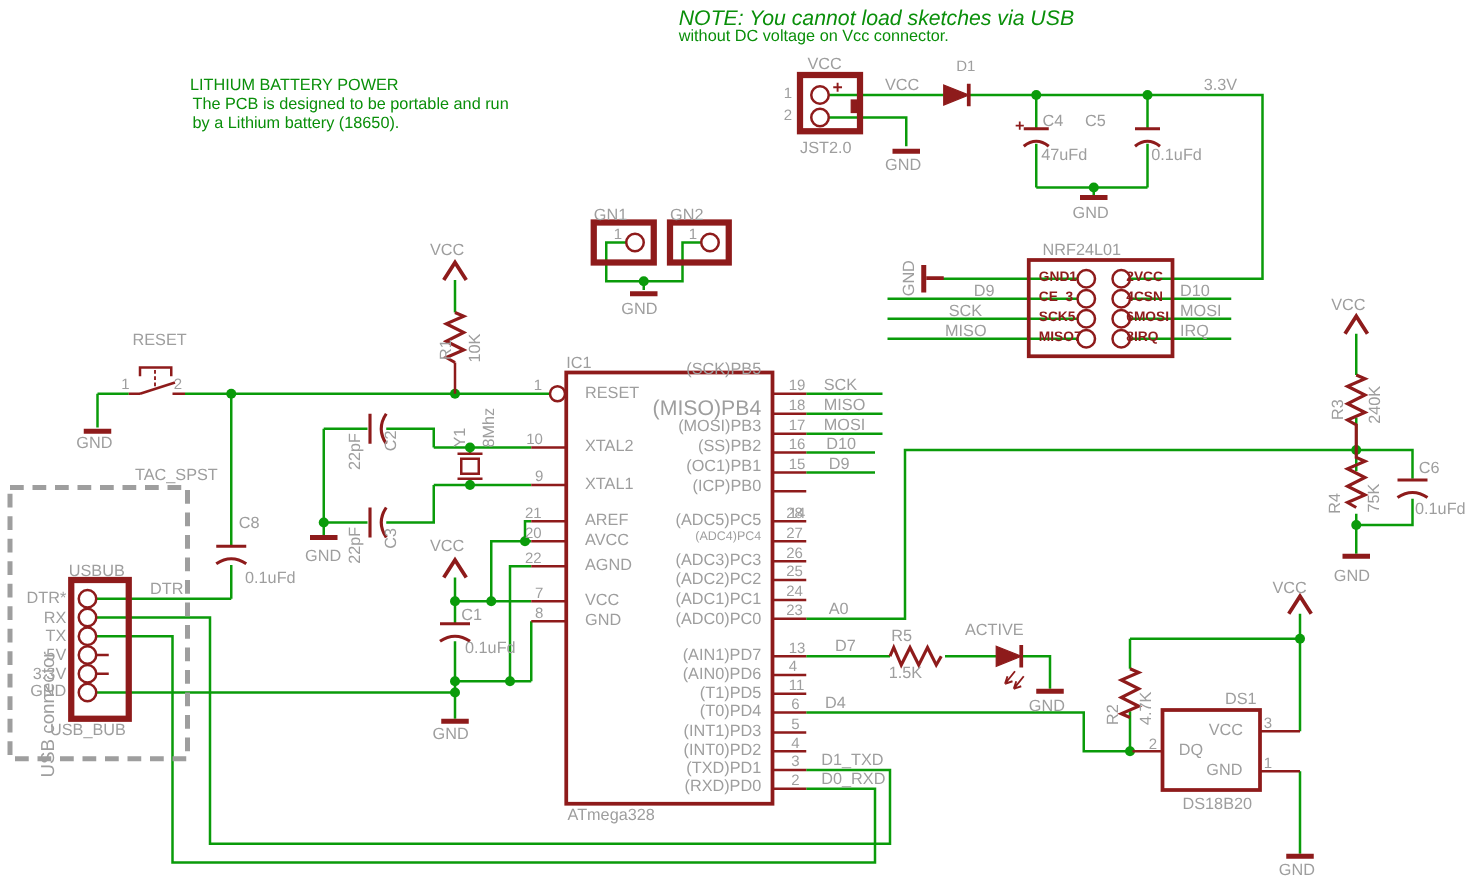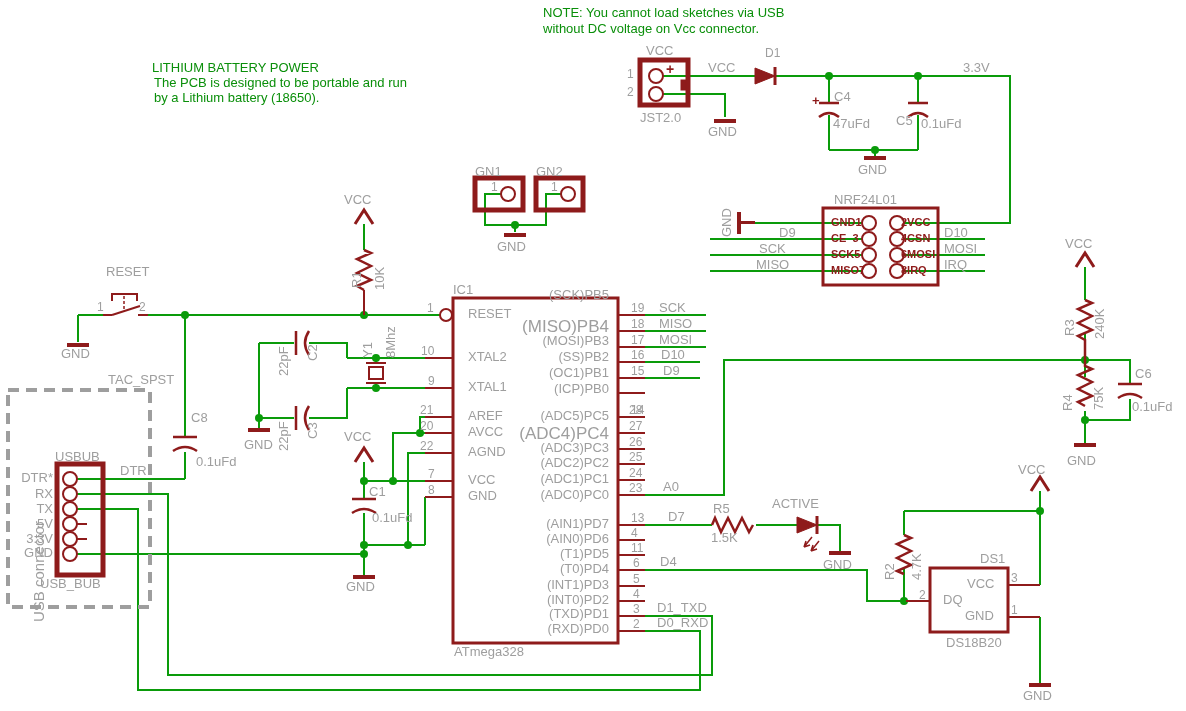--- a/index.html
+++ b/index.html
@@ -212,38 +212,38 @@
     <g stroke-width="3">
       <path d="M355,224 L364,210 L373,224"></path>
       <path d="M355,462 L364,448 L373,462"></path>
       <path d="M1031,491 L1040,477 L1049,491"></path>
       <path d="M1076,267 L1085,253 L1094,267"></path>
     </g>
   </g>
 
   <rect x="8" y="390" width="142" height="217" fill="none" stroke="#9e9e9e" stroke-width="4" stroke-dasharray="11,7"></rect>
 </svg>
-<span class="lbl n" style="left: 543px; top: 6px; font-size: 13px;">NOTE: You cannot load sketches via USB</span>
+<span class="lbl n" style="left: 543px; top: 6px; font-size: 17px; font-style: italic;">NOTE: You cannot load sketches via USB</span>
     <span class="lbl n" style="left: 543px; top: 22px; font-size: 13px;">without DC voltage on Vcc connector.</span>
     <span class="lbl n" style="left: 152px; top: 61px; font-size: 13px;">LITHIUM BATTERY POWER</span>
     <span class="lbl n" style="left: 154px; top: 76px; font-size: 13px;">The PCB is designed to be portable and run</span>
     <span class="lbl n" style="left: 154px; top: 91px; font-size: 13px;">by a Lithium battery (18650).</span>
     <span class="lbl g" style="left: 646px; top: 44px; font-size: 13px;">VCC</span>
     <span class="lbl r" style="left: 666px; top: 62px; font-size: 14px;">+</span>
     <span class="lbl g" style="left: 627px; top: 68px; font-size: 12px;">1</span>
     <span class="lbl g" style="left: 627px; top: 86px; font-size: 12px;">2</span>
     <span class="lbl g" style="left: 640px; top: 111px; font-size: 13px;">JST2.0</span>
     <span class="lbl g" style="left: 708px; top: 61px; font-size: 13px;">VCC</span>
     <span class="lbl g" style="left: 708px; top: 125px; font-size: 13px;">GND</span>
     <span class="lbl g" style="left: 765px; top: 47px; font-size: 12px;">D1</span>
     <span class="lbl g" style="left: 963px; top: 61px; font-size: 13px;">3.3V</span>
     <span class="lbl g" style="left: 834px; top: 90px; font-size: 13px;">C4</span>
     <span class="lbl r" style="left: 812px; top: 94px; font-size: 13px;">+</span>
     <span class="lbl g" style="left: 833px; top: 117px; font-size: 13px;">47uFd</span>
-    <span class="lbl g" style="left: 896px; top: 90px; font-size: 13px; margin-top: 24px;">C5</span>
+    <span class="lbl g" style="left: 868px; top: 90px; font-size: 13px;">C5</span>
     <span class="lbl g" style="left: 921px; top: 117px; font-size: 13px;">0.1uFd</span>
     <span class="lbl g" style="left: 858px; top: 163px; font-size: 13px;">GND</span>
     <span class="lbl g" style="left: 834px; top: 193px; font-size: 13px;">NRF24L01</span>
     <span class="lbl g rot" style="left: 720px; top: 237px; font-size: 13px;">GND</span>
     <span class="lbl g" style="left: 779px; top: 226px; font-size: 13px;">D9</span>
     <span class="lbl g" style="left: 759px; top: 242px; font-size: 13px;">SCK</span>
     <span class="lbl g" style="left: 756px; top: 258px; font-size: 13px;">MISO</span>
     <span class="lbl g" style="left: 944px; top: 226px; font-size: 13px;">D10</span>
     <span class="lbl g" style="left: 944px; top: 242px; font-size: 13px;">MOSI</span>
     <span class="lbl g" style="left: 944px; top: 258px; font-size: 13px;">IRQ</span>
@@ -309,21 +309,21 @@
     <span class="lbl g" style="left: 468px; top: 445px; font-size: 13px;">AGND</span>
     <span class="lbl g" style="left: 468px; top: 473px; font-size: 13px;">VCC</span>
     <span class="lbl g" style="left: 468px; top: 489px; font-size: 13px;">GND</span>
     <span class="lbl g" style="left: 609px; top: 288px; font-size: 13px; transform: translateX(-100%);">(SCK)PB5</span>
     <span class="lbl g" style="left: 609px; top: 318px; font-size: 17px; transform: translateX(-100%);">(MISO)PB4</span>
     <span class="lbl g" style="left: 609px; top: 334px; font-size: 13px; transform: translateX(-100%);">(MOSI)PB3</span>
     <span class="lbl g" style="left: 609px; top: 350px; font-size: 13px; transform: translateX(-100%);">(SS)PB2</span>
     <span class="lbl g" style="left: 609px; top: 366px; font-size: 13px; transform: translateX(-100%);">(OC1)PB1</span>
     <span class="lbl g" style="left: 609px; top: 382px; font-size: 13px; transform: translateX(-100%);">(ICP)PB0</span>
     <span class="lbl g" style="left: 609px; top: 409px; font-size: 13px; transform: translateX(-100%);">(ADC5)PC5</span>
-    <span class="lbl g" style="left: 609px; top: 425px; font-size: 17px; transform: translateX(-100%);">(ADC4)PC4</span>
+    <span class="lbl g" style="left: 609px; top: 425px; font-size: 10px; transform: translateX(-100%);">(ADC4)PC4</span>
     <span class="lbl g" style="left: 609px; top: 441px; font-size: 13px; transform: translateX(-100%);">(ADC3)PC3</span>
     <span class="lbl g" style="left: 609px; top: 456px; font-size: 13px; transform: translateX(-100%);">(ADC2)PC2</span>
     <span class="lbl g" style="left: 609px; top: 472px; font-size: 13px; transform: translateX(-100%);">(ADC1)PC1</span>
     <span class="lbl g" style="left: 609px; top: 488px; font-size: 13px; transform: translateX(-100%);">(ADC0)PC0</span>
     <span class="lbl g" style="left: 609px; top: 517px; font-size: 13px; transform: translateX(-100%);">(AIN1)PD7</span>
     <span class="lbl g" style="left: 609px; top: 532px; font-size: 13px; transform: translateX(-100%);">(AIN0)PD6</span>
     <span class="lbl g" style="left: 609px; top: 547px; font-size: 13px; transform: translateX(-100%);">(T1)PD5</span>
     <span class="lbl g" style="left: 609px; top: 562px; font-size: 13px; transform: translateX(-100%);">(T0)PD4</span>
     <span class="lbl g" style="left: 609px; top: 578px; font-size: 13px; transform: translateX(-100%);">(INT1)PD3</span>
     <span class="lbl g" style="left: 609px; top: 593px; font-size: 13px; transform: translateX(-100%);">(INT0)PD2</span>

